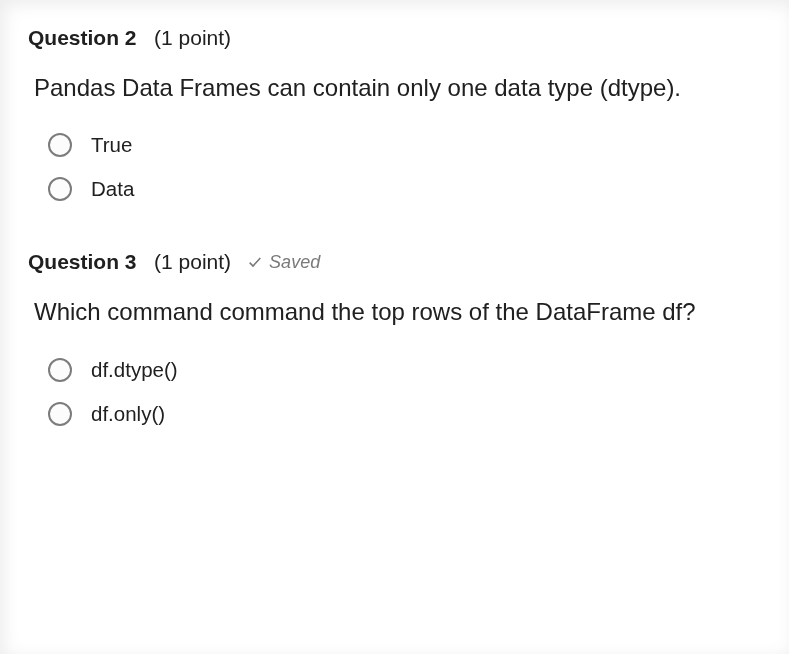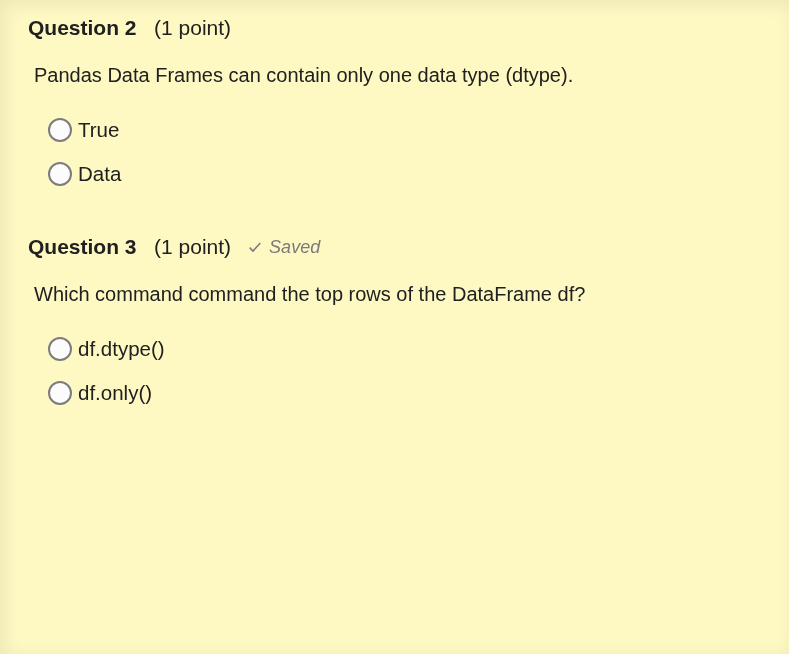--- a/index.html
+++ b/index.html
@@ -4,22 +4,22 @@
   <style>
     * { box-sizing: border-box; margin: 0; padding: 0; }
     body {
       font-family: "Segoe UI", "Helvetica Neue", Arial, sans-serif;
       background: #e8e8e8;
       width: 789px;
       height: 654px;
       padding: 0;
     }
     .card {
-      background: #fef9c3;
-      padding: 16px 28px 28px 28px;
+      background: #ffffff;
+      padding: 26px 28px 28px 28px;
       height: 654px;
       width: 789px;
       box-shadow: inset 4px 4px 18px rgba(0,0,0,0.08);
     }
     .question-block {
       margin-bottom: 42px;
     }
     .q-header {
       display: flex;
       align-items: center;
@@ -51,32 +51,32 @@
       display: inline-block;
     }
     .saved-check svg {
       width: 16px;
       height: 16px;
       stroke: #7a7a7a;
       stroke-width: 2.4;
       fill: none;
     }
     .q-prompt {
-      font-size: 20px;
+      font-size: 24px;
       color: #202020;
       margin: 0 0 22px 6px;
       line-height: 1.35;
     }
     .options {
       margin-left: 14px;
     }
     .option {
       display: flex;
       align-items: center;
-      gap: 6px;
+      gap: 19px;
       padding: 7px 6px;
       margin-bottom: 6px;
       border-radius: 3px;
     }
     .option.selected {
       background: linear-gradient(180deg, #dfe9f0 0%, #d6e2ea 100%);
       box-shadow: inset 0 -1px 0 rgba(0,0,0,0.06), inset 0 1px 0 rgba(255,255,255,0.4);
     }
     .radio {
       width: 24px;

